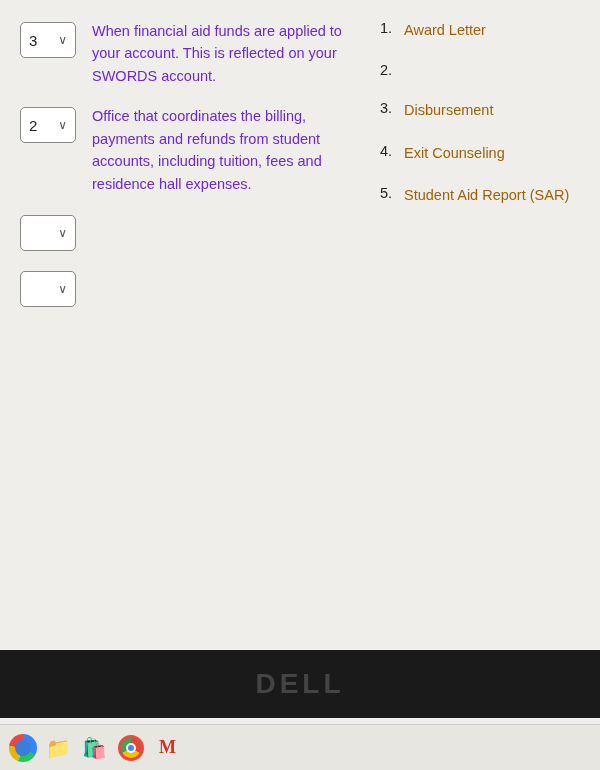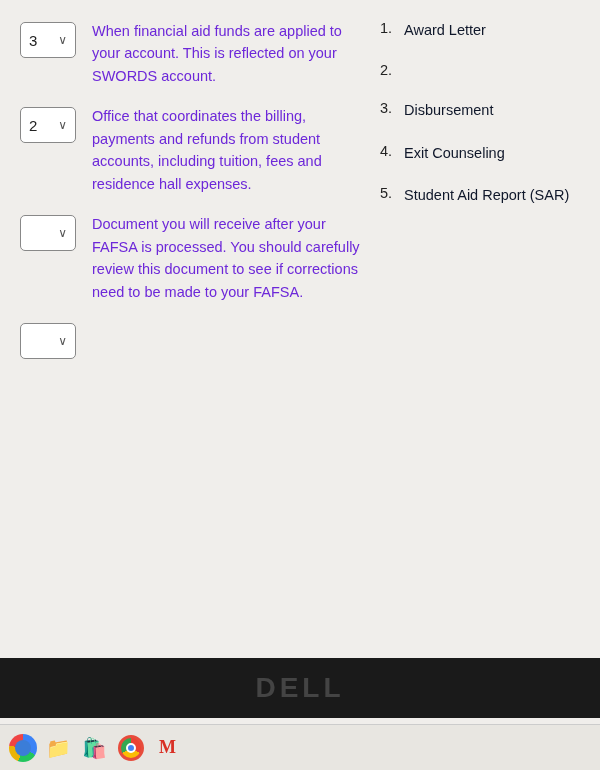--- a/index.html
+++ b/index.html
@@ -75,21 +75,21 @@
 
     .answer-num {
       font-size: 14.5px;
       color: #222;
       min-width: 24px;
       font-weight: 400;
     }
 
     .answer-text {
       font-size: 14.5px;
-      color: #0f172a;
+      color: #a16207;
       line-height: 1.4;
     }
 
     
     .taskbar {
       position: absolute;
       bottom: 0;
       left: 0;
       width: 600px;
       height: 46px;
@@ -166,21 +166,21 @@
       font-family: 'Georgia', serif;
       letter-spacing: -1px;
     }
 
     
     .dell-branding {
       position: absolute;
       bottom: 52px;
       left: 0;
       width: 600px;
-      height: 60px;
+      height: 68px;
       background: #1a1a1a;
       display: flex;
       align-items: center;
       justify-content: center;
     }
 
     .dell-text {
       font-size: 28px;
       font-weight: bold;
       color: #444;
@@ -209,21 +209,20 @@
         <span class="dd-arrow">∨</span>
       </div>
       <div class="question-text">Office that coordinates the billing, payments and refunds from student accounts, including tuition, fees and residence hall expenses.</div>
     </div>
 
     <div class="question-row">
       <div class="dropdown-box">
         <span class="dd-value"></span>
         <span class="dd-arrow">∨</span>
       </div>
-      <div class="question-text">Document you will receive after your FAFSA is processed. You should carefully review this document to see if corrections need to be made to your FAFSA.</div>
     </div>
 
     <div class="question-row">
       <div class="dropdown-box">
         <span class="dd-value"></span>
         <span class="dd-arrow">∨</span>
       </div>
     </div>
 
   </div>

